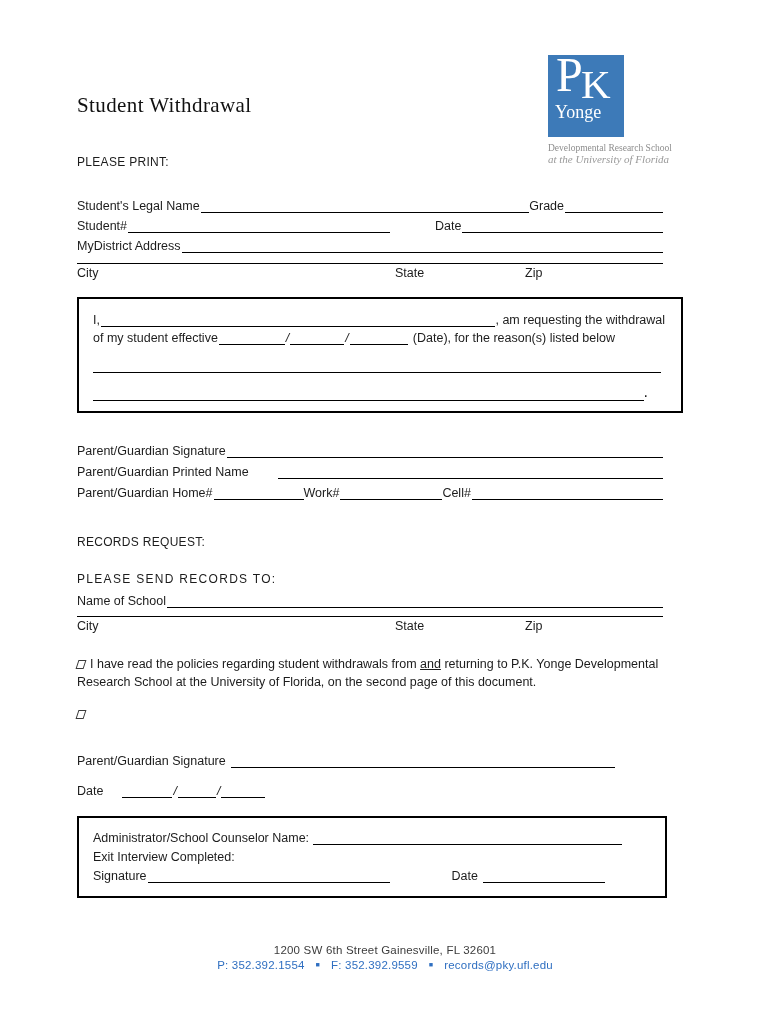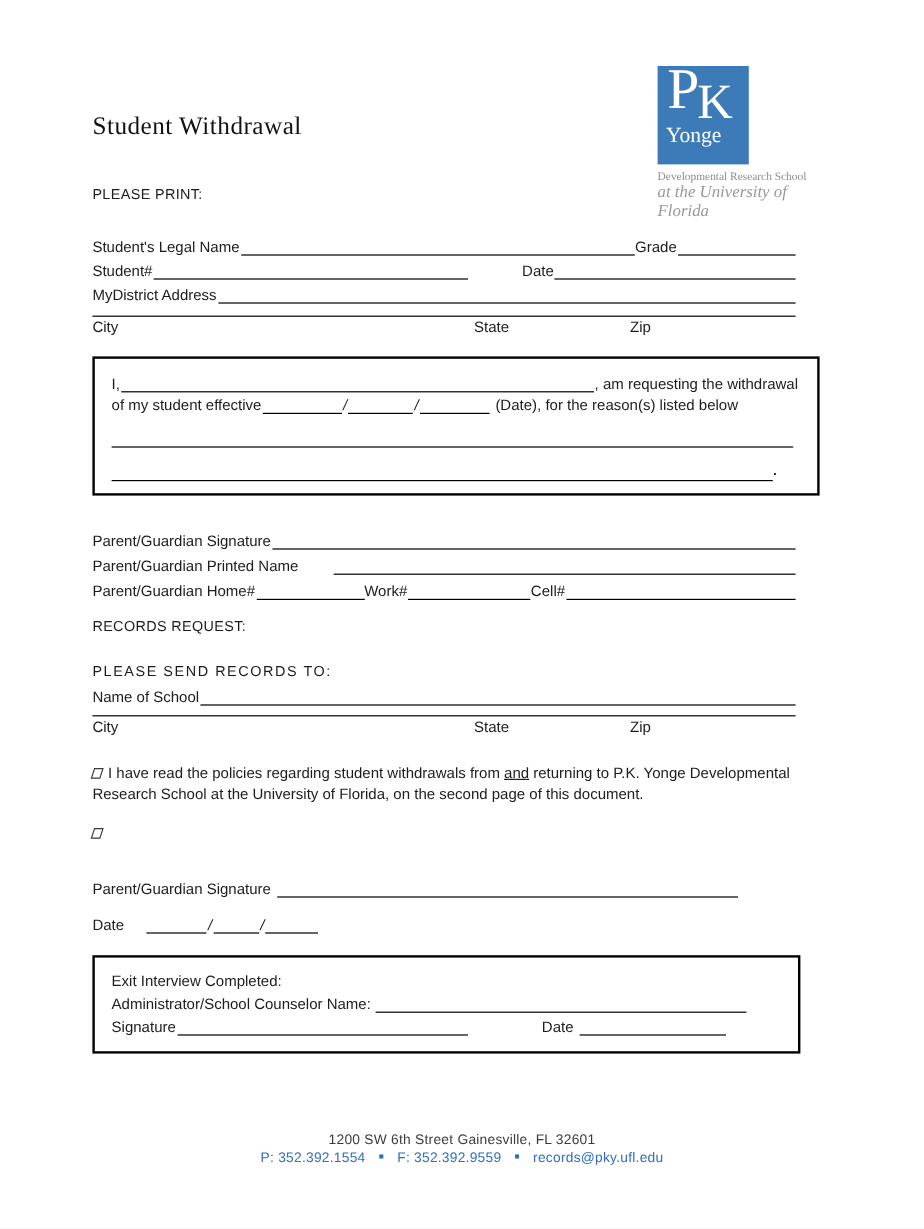--- a/index.html
+++ b/index.html
@@ -18,21 +18,21 @@
   }
   .logo { position:absolute; left:548px; top:55px; width:140px; }
   .logo-square {
     position:relative; width:76px; height:82px; color:#fff;
     font-family:"Liberation Serif", serif;
   }
   .pk-p { position:absolute; left:8px; top:-4px; font-size:48px; line-height:1; }
   .pk-k { position:absolute; left:33px; top:9px; font-size:41px; line-height:1; }
   .pk-yonge { position:absolute; left:7px; top:48px; font-size:18px; line-height:1; }
   .logo-sub1 { margin-top:6px; font-family:"Liberation Serif", serif; font-size:9.5px; color:#8d8d8d; }
-  .logo-sub2 { font-family:"Liberation Serif", serif; font-style:italic; font-size:14px; color:#999; }
+  .logo-sub2 { font-family:"Liberation Serif", serif; font-style:italic; font-size:11px; color:#999; }
 
   
   .caps { font-size:12px; letter-spacing:.3px; }
   .please-print { margin-top:37px; }
   .row { display:flex; align-items:flex-end; height:20px; font-size:12.5px; white-space:nowrap; }
   .fill { border-bottom:1px solid #000; height:14px; }
   .grow { flex:1 1 auto; }
   .lbl { padding-right:1px; }
   .sp45 { width:45px; } .sp18 { width:18px; }
 
@@ -150,21 +150,21 @@
     </div>
     <div class="row" style="height:21px;">
       <span class="lbl">Parent/Guardian Home#</span>
       <span class="fill" style="width:90px;"></span>
       <span class="lbl">Work#</span>
       <span class="fill" style="width:102px;"></span>
       <span class="lbl">Cell#</span>
       <span class="fill grow"></span>
     </div>
 
-    <div class="caps" style="margin-top:15px;">RECORDS REQUEST:</div>
+    <div class="caps" style="margin-top:35px;">RECORDS REQUEST:</div>
     <div class="caps" style="margin-top:23px; letter-spacing:1.3px;">PLEASE SEND RECORDS  TO:</div>
 
     <div class="row" style="margin-top:2px;">
       <span class="lbl">Name of School</span>
       <span class="fill grow"></span>
     </div>
 
     <div class="cityzip" style="margin-top:8px;">
       <span class="cz-city">City</span>
       <span class="cz-state">State</span>
@@ -187,25 +187,25 @@
       <span class="sp18"></span>
       <span class="fill" style="width:50px;"></span>
       <span class="slash">/</span>
       <span class="fill" style="width:38px;"></span>
       <span class="slash">/</span>
       <span class="fill" style="width:44px;"></span>
     </div>
 
     <div class="exitbox">
       <div class="row">
-        <span class="lbl">Exit Interview Completed:</span>
-      </div>
-      <div class="row">
         <span class="lbl" style="padding-right:4px;">Administrator/School Counselor Name:</span>
         <span class="fill grow" style="margin-right:28px;"></span>
+      </div>
+      <div class="row">
+        <span class="lbl">Exit Interview Completed:</span>
       </div>
       <div class="row">
         <span class="lbl">Signature</span>
         <span class="fill" style="width:242px;"></span>
         <span style="width:62px;"></span>
         <span class="lbl" style="padding-right:5px;">Date</span>
         <span class="fill" style="width:122px;"></span>
       </div>
     </div>
   </div>

